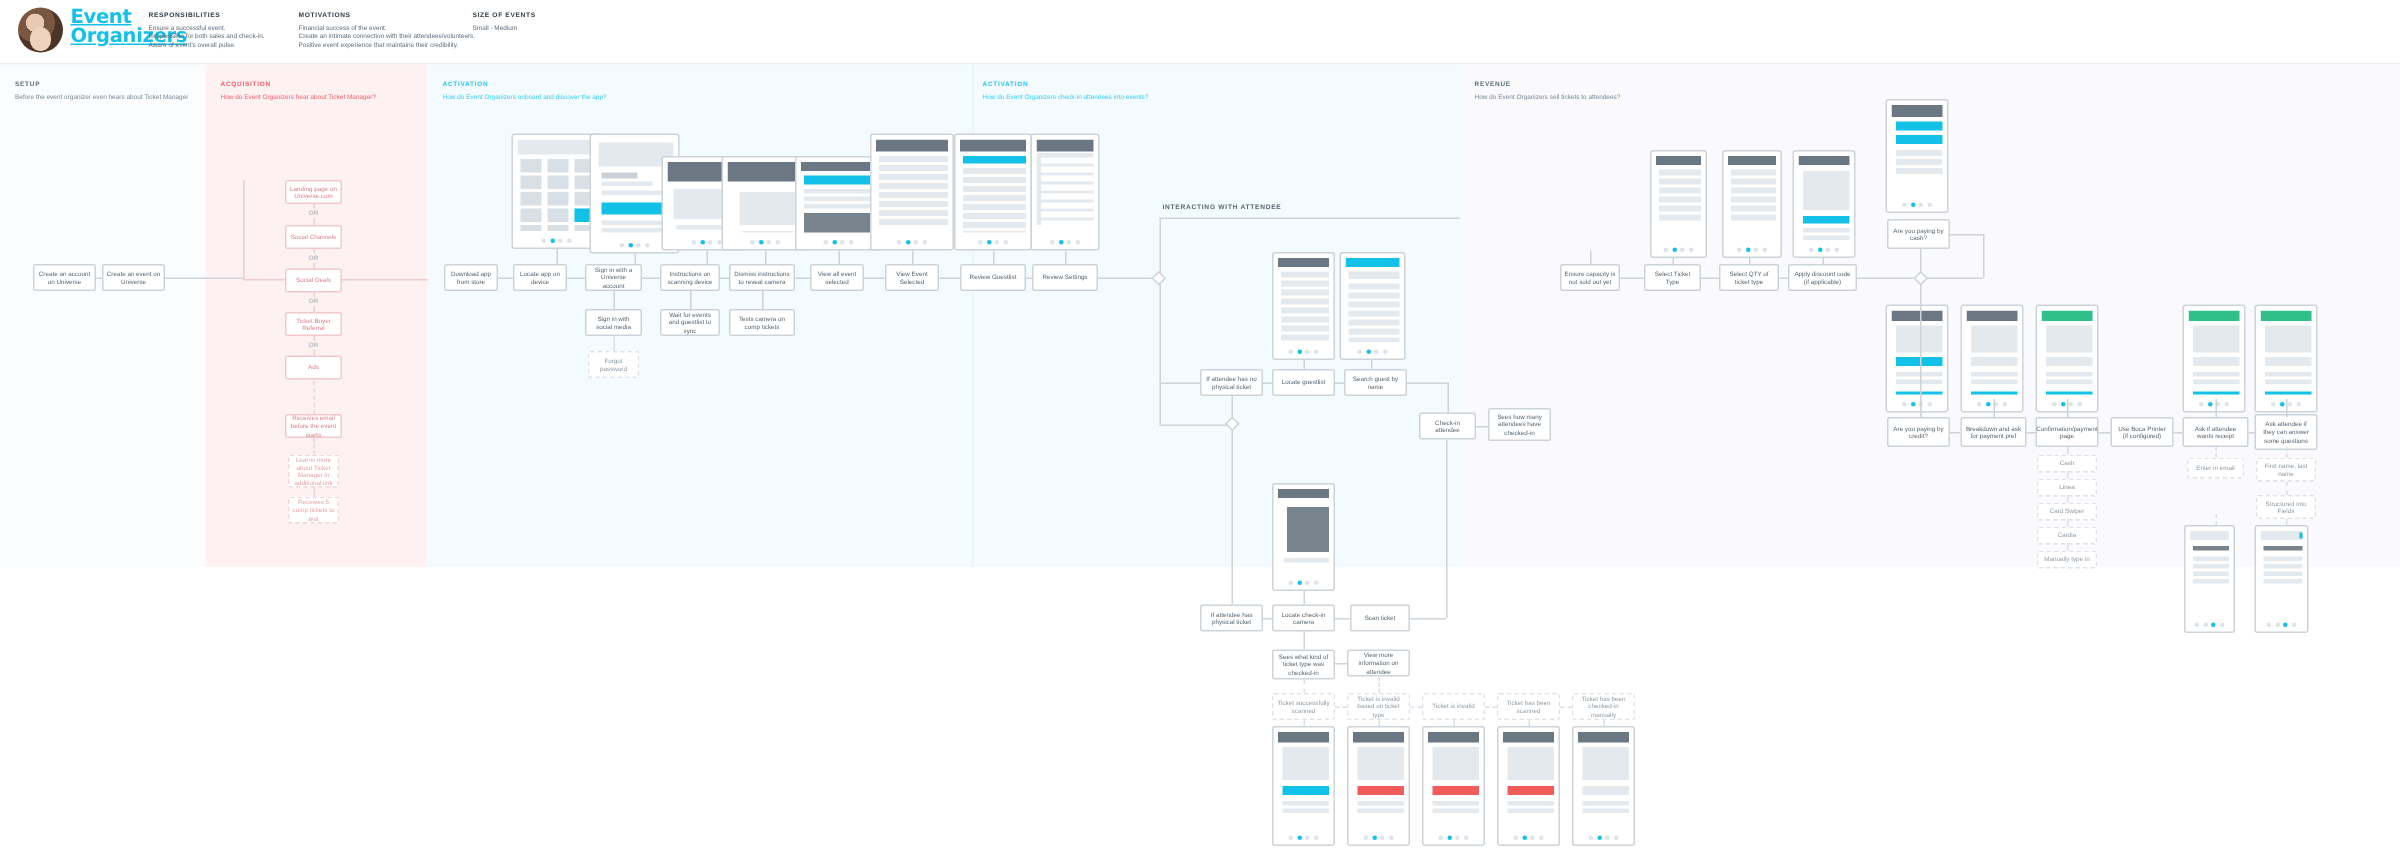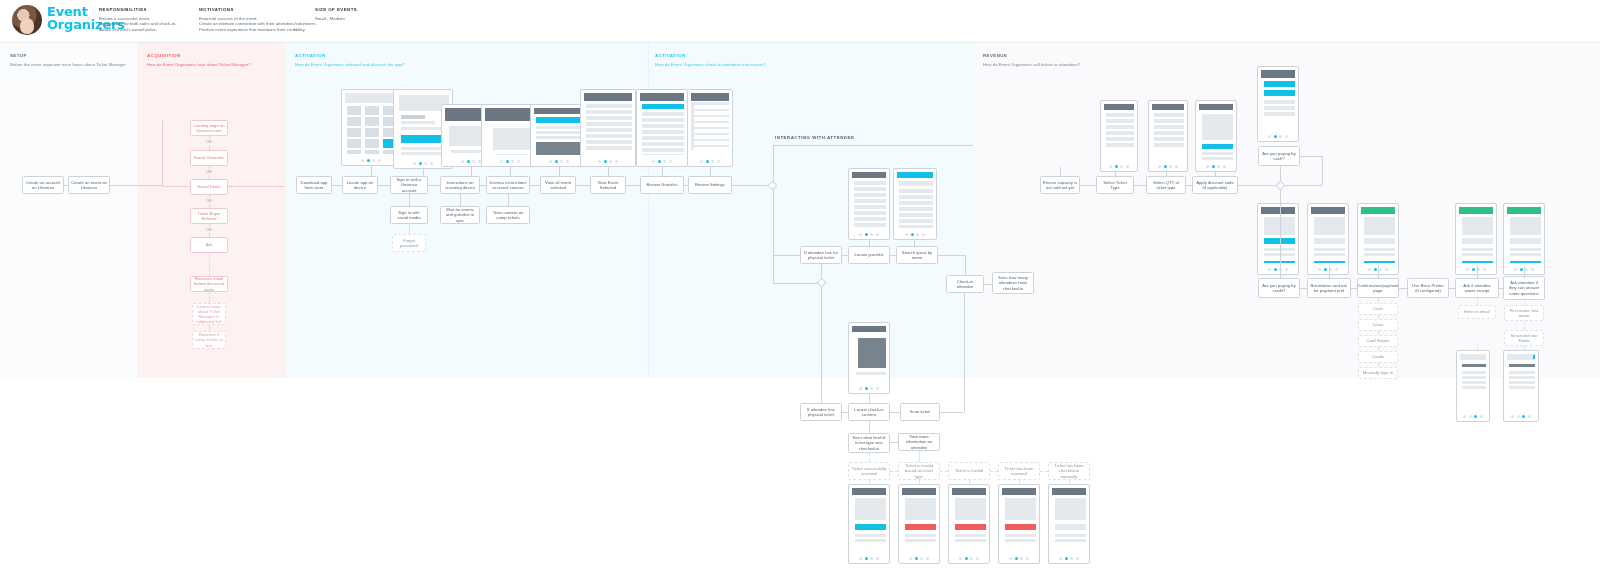--- a/index.html
+++ b/index.html
@@ -10,21 +10,21 @@
   
   .hdr { position:absolute; left:0; top:0; width:1600px; height:42px; background:#fff; }
   .hdr-line { position:absolute; left:0; top:42px; width:1600px; height:1px; background:#e8ecef; }
   .avatar { position:absolute; left:12px; top:5px; width:30px; height:30px; border-radius:50%;
      background:radial-gradient(circle at 38% 34%, #e8c9b4 0 22%, #7a5741 23% 48%, #4c3426 49% 100%);
      overflow:hidden; }
   .avatar:after{ content:""; position:absolute; left:8px; top:13px; width:14px; height:16px;
      border-radius:50% 50% 45% 45%; background:#efd2bd; }
   .brand { position:absolute; left:47px; top:5px; color:#13c1e8; font-weight:bold;
      font-size:13px; line-height:13px; letter-spacing:-.2px; }
-  .brand div { font-family:"DejaVu Sans", sans-serif; }
+  .brand div { font-family:"DejaVu Sans", sans-serif;text-decoration:underline; }
   .hcol { position:absolute; top:7px; }
   .hcol .ttl { font-size:4.4px; font-weight:bold; letter-spacing:.45px; color:#2b3a44;
      text-transform:uppercase; margin-bottom:3.5px;}
   .hcol .ln { font-size:4.3px; color:#5d6b75; line-height:5.6px; }
   #hcol1{ left:99px; width:88px;}
   #hcol2{ left:199px; width:120px;}
   #hcol3{ left:315px; width:80px;}
 
   
   .lane { position:absolute; top:43px; height:335px; }

